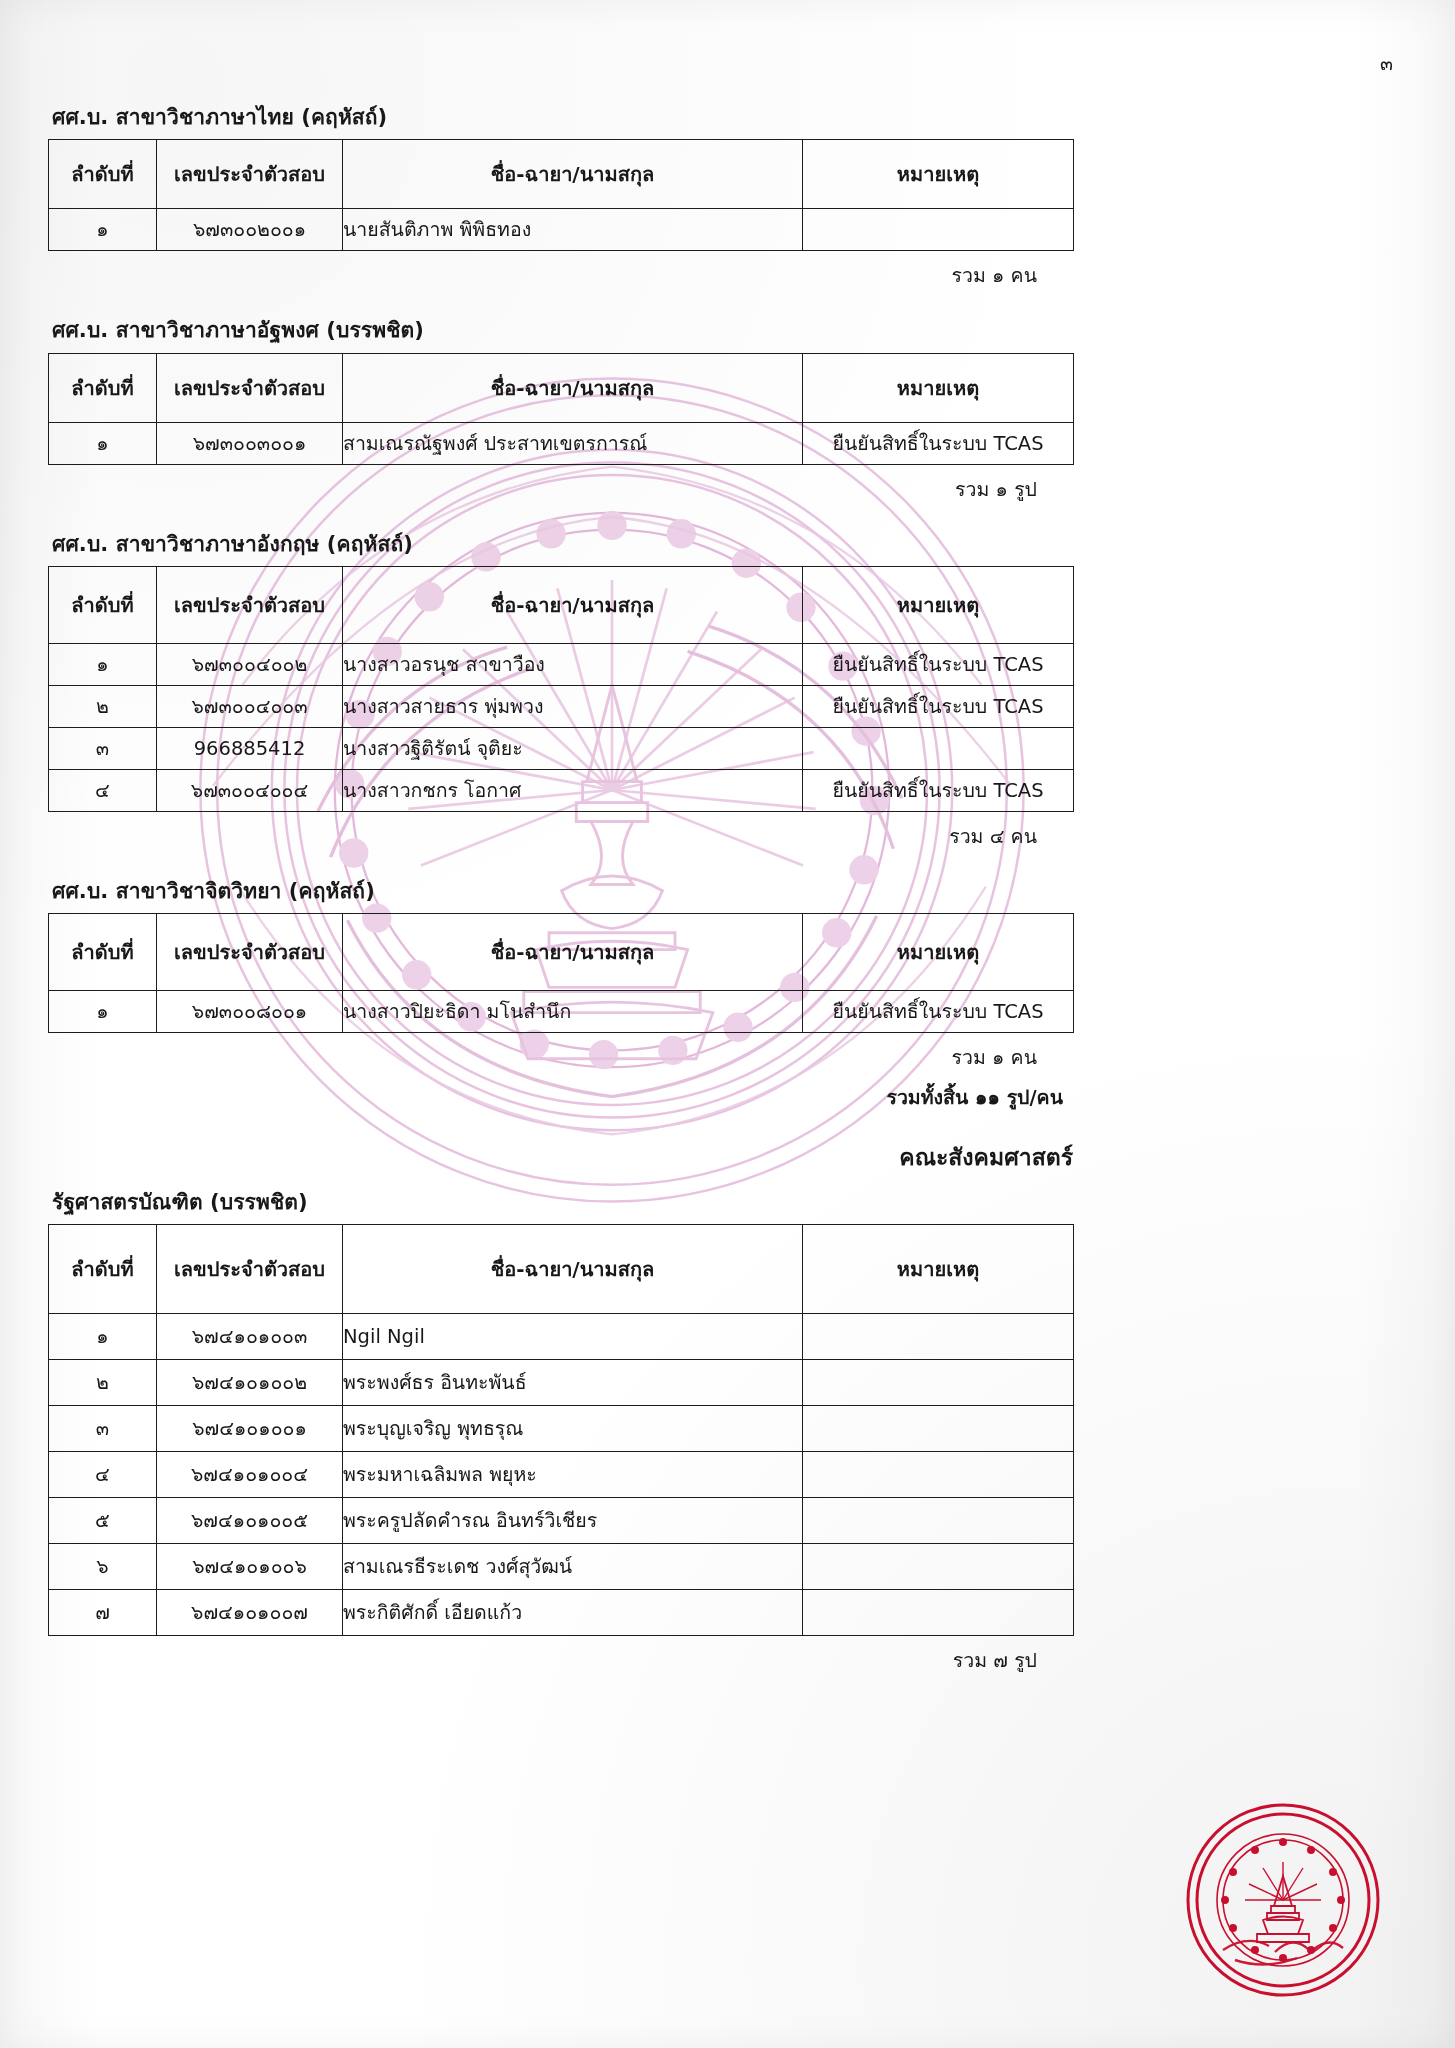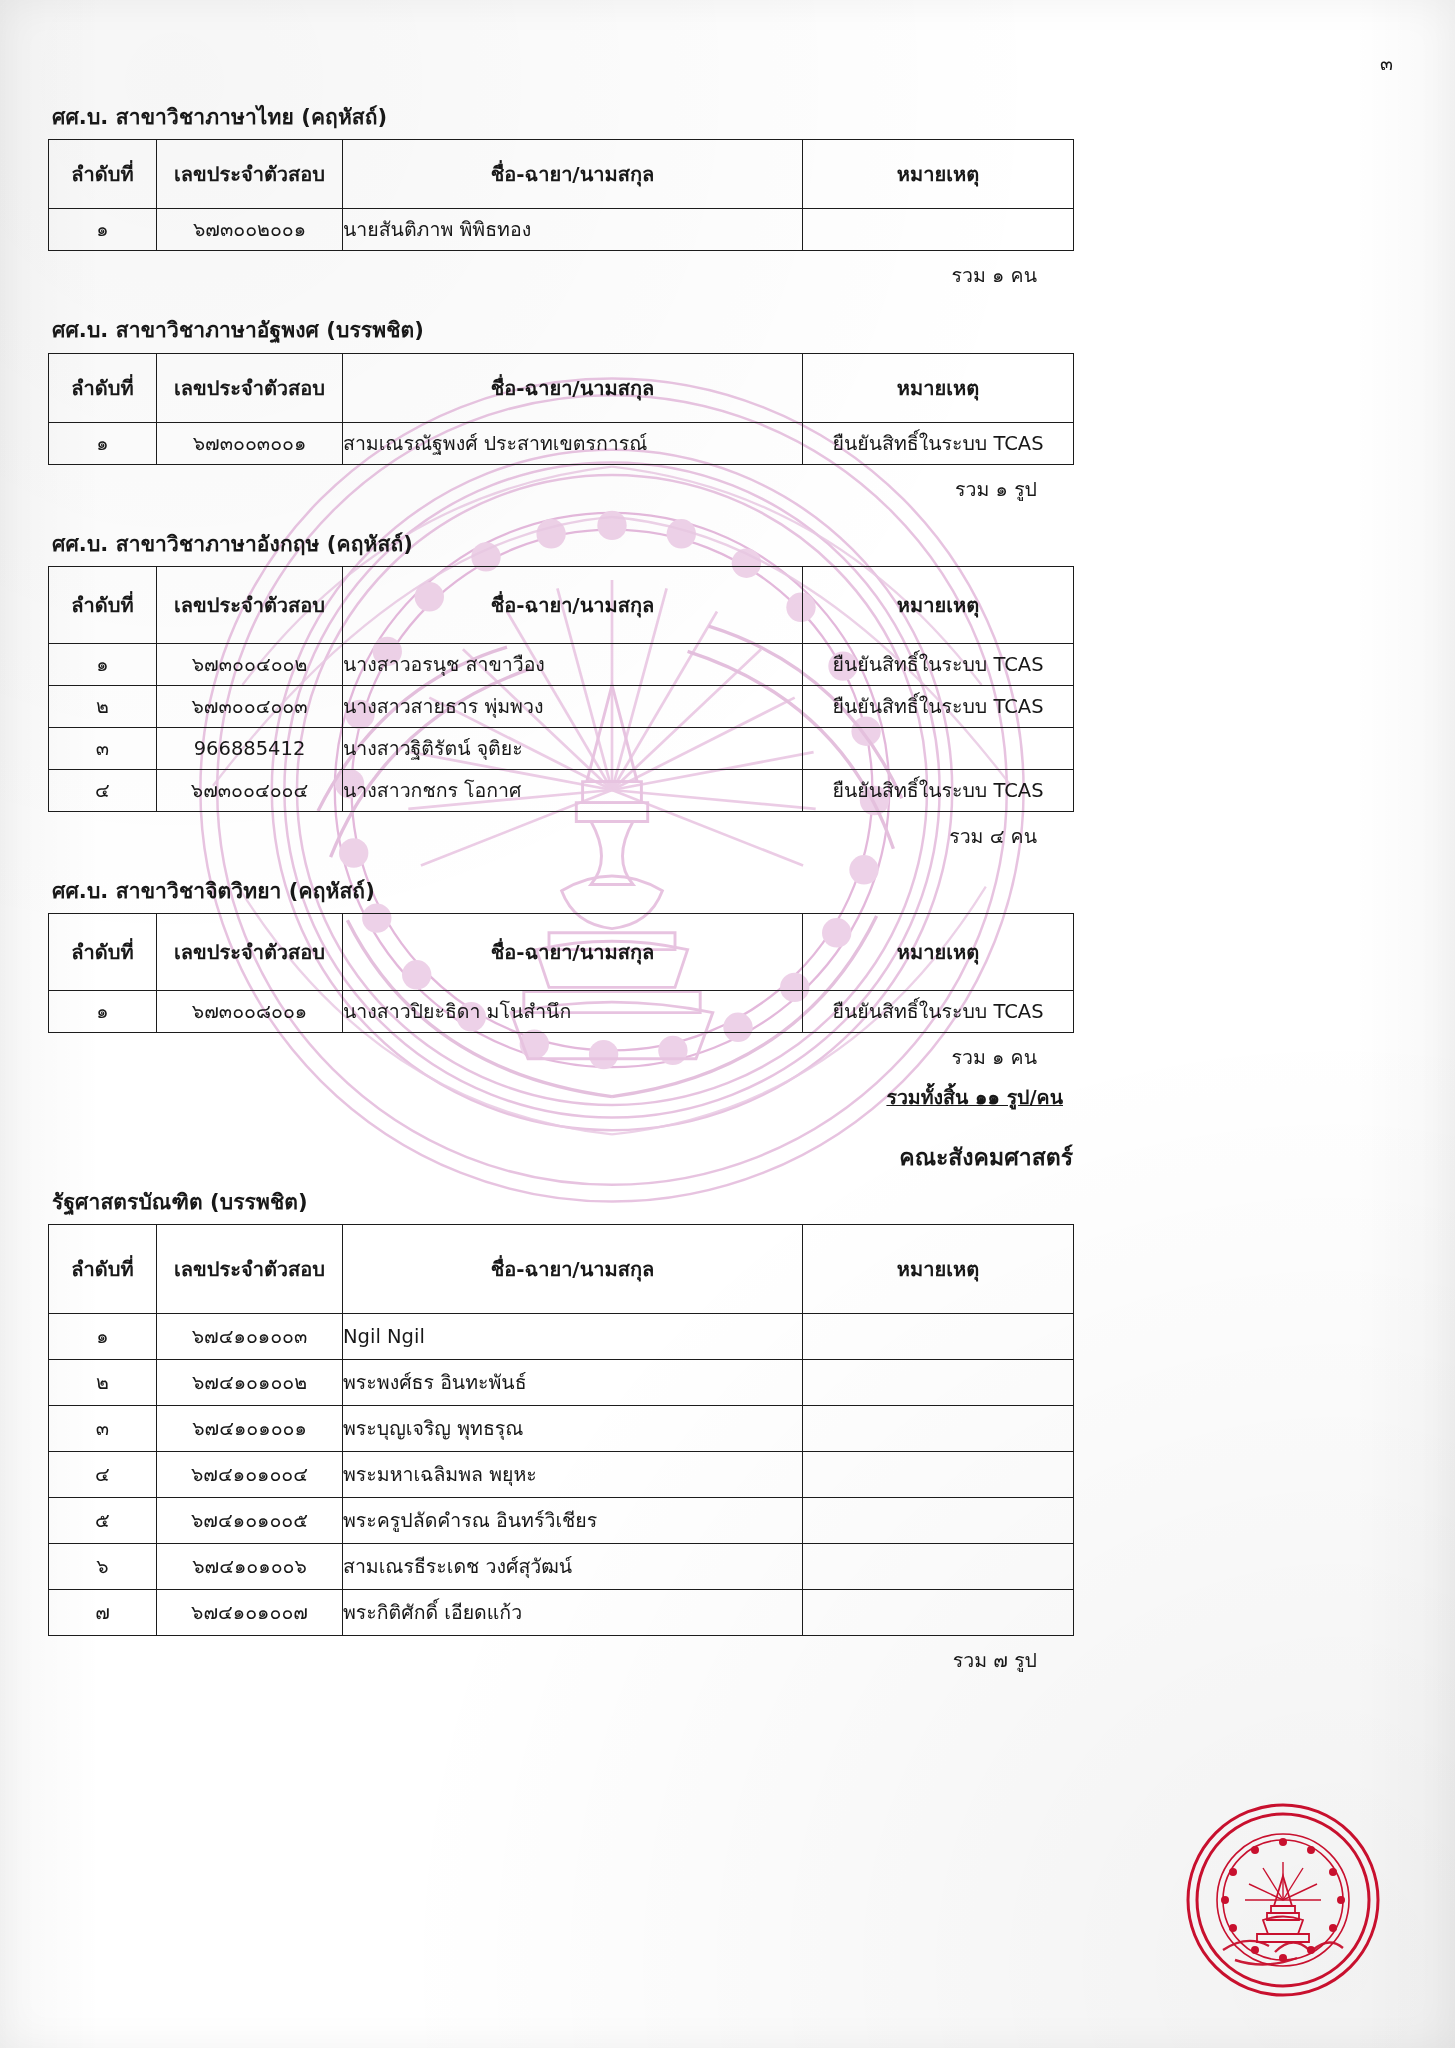--- a/index.html
+++ b/index.html
@@ -102,21 +102,21 @@
   td.note { text-align: center; font-size: 19px; }
 
   .total-line {
     text-align: right;
     width: 1025px;
     font-size: 19.5px;
     margin: 9px 0 0 0;
     padding-right: 36px;
     box-sizing: border-box;
   }
-  .total-line.bold { font-weight: 700; padding-right: 10px; text-decoration: underline; }
+  .total-line.bold { font-weight: 700; padding-right: 10px; }
 
   .block { margin-bottom: 26px; }
 
   .faculty-heading {
     text-align: right;
     font-size: 23px;
     font-weight: 700;
     width: 1025px;
     margin: 2px 0 14px 0;
   }

